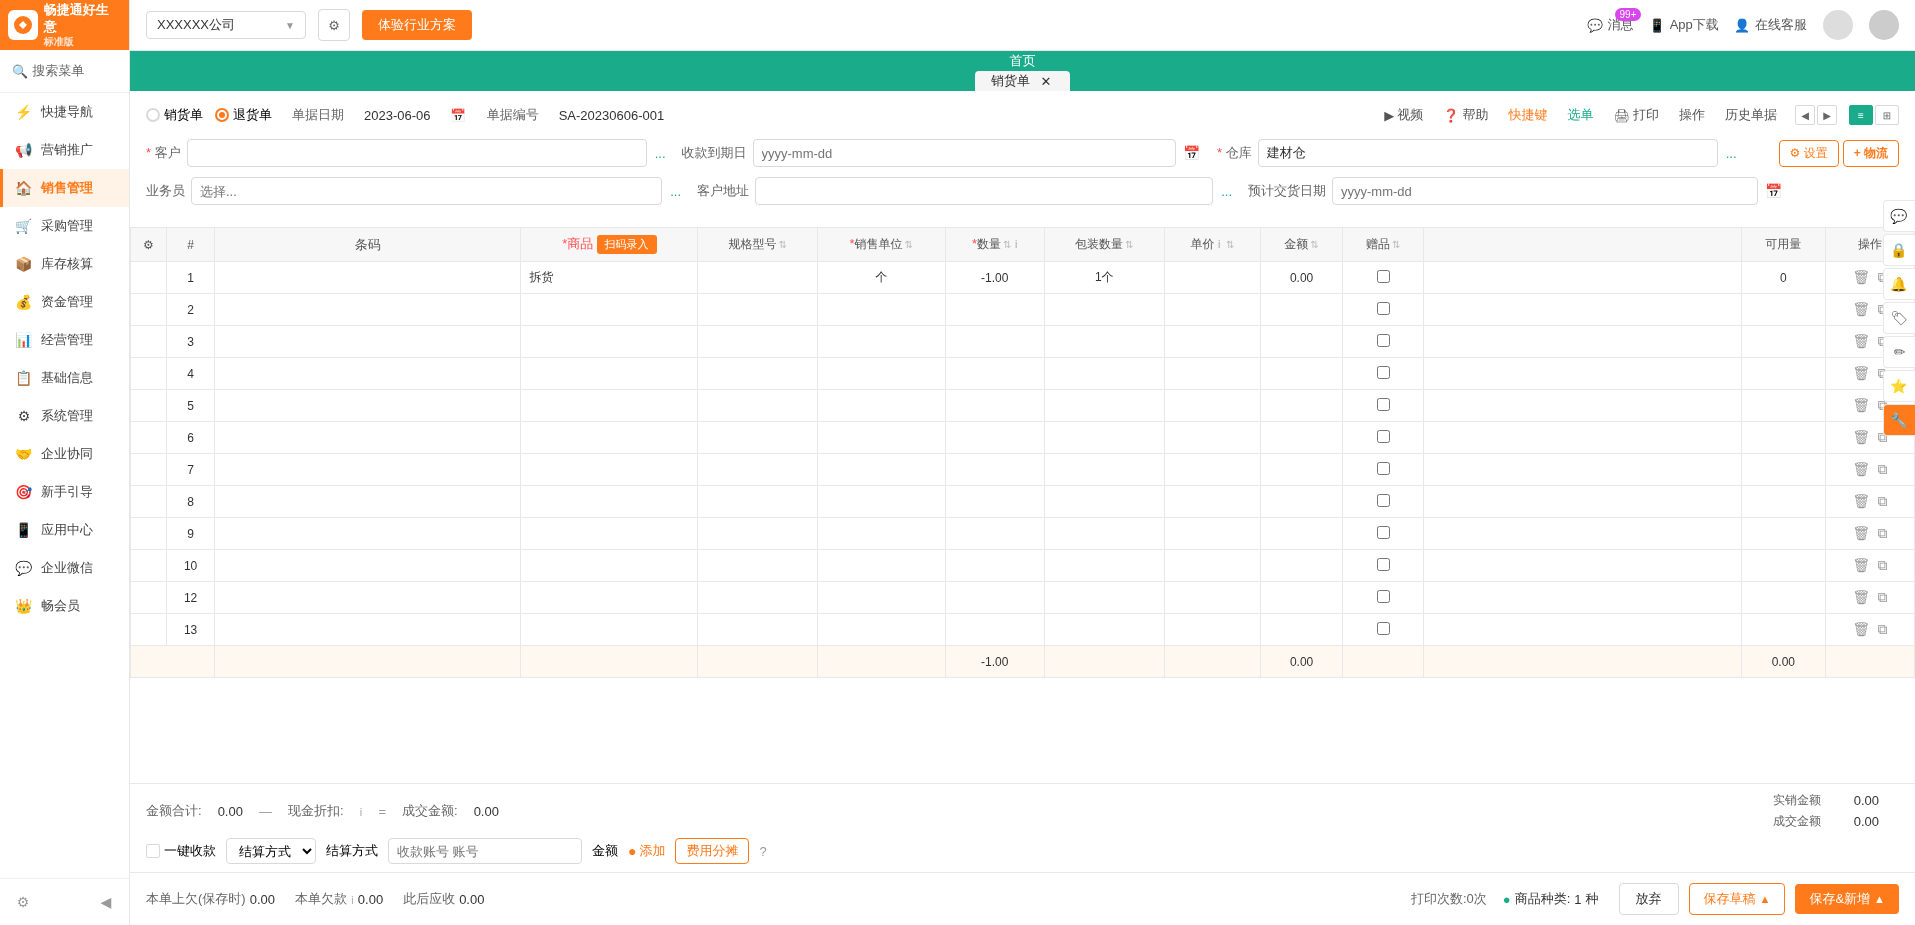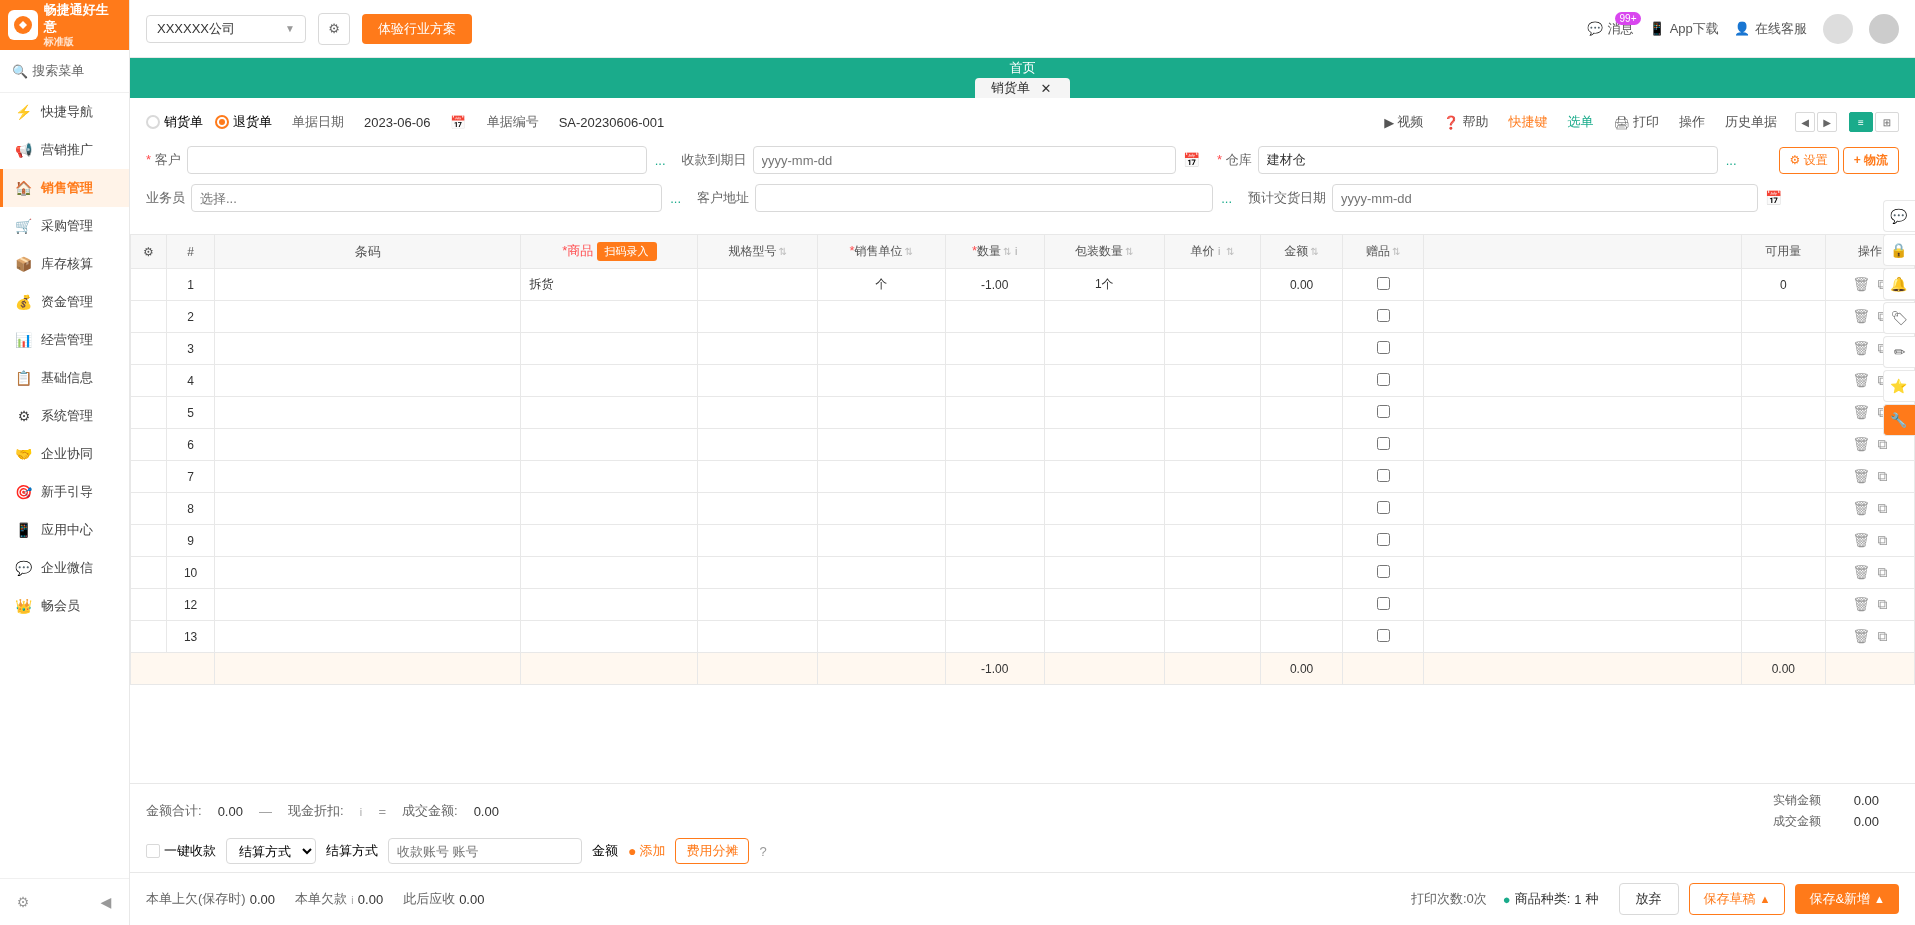--- a/index.html
+++ b/index.html
@@ -17,21 +17,21 @@
     .sidebar-item { display: flex; align-items: center; gap: 8px; padding: 10px 12px; cursor: pointer; color: #444; border-left: 3px solid transparent; }
     .sidebar-item.active { background: #fff3e8; color: #ff7a1a; border-left-color: #ff7a1a; font-weight: bold; }
     .sidebar-item-icon { width: 18px; height: 18px; display: flex; align-items: center; justify-content: center; font-size: 14px; }
     .sidebar-bottom { padding: 8px; border-top: 1px solid #f0f0f0; display: flex; justify-content: space-between; }
     .sidebar-bottom-btn { width: 30px; height: 30px; display: flex; align-items: center; justify-content: center; cursor: pointer; color: #999; font-size: 14px; }
 
     
     .main { flex: 1; display: flex; flex-direction: column; }
 
     
-    .topbar { height: 58px; background: #fff; border-bottom: 1px solid #e8e8e8; display: flex; align-items: center; padding: 0 16px; gap: 12px; }
+    .topbar { height: 51px; background: #fff; border-bottom: 1px solid #e8e8e8; display: flex; align-items: center; padding: 0 16px; gap: 12px; }
     .company-select { display: flex; align-items: center; gap: 6px; border: 1px solid #d9d9d9; border-radius: 4px; padding: 4px 10px; cursor: pointer; min-width: 160px; }
     .company-name { flex: 1; color: #333; }
     .chevron-icon { color: #999; font-size: 10px; }
     .gear-btn { width: 32px; height: 32px; border: 1px solid #d9d9d9; border-radius: 4px; display: flex; align-items: center; justify-content: center; cursor: pointer; color: #666; }
     .trial-btn { background: #ff7a1a; color: #fff; border: none; border-radius: 4px; padding: 6px 16px; cursor: pointer; font-size: 13px; }
     .topbar-right { margin-left: auto; display: flex; align-items: center; gap: 16px; }
     .topbar-btn { display: flex; align-items: center; gap: 4px; cursor: pointer; color: #555; font-size: 13px; position: relative; }
     .badge { background: #d946ef; color: #fff; border-radius: 10px; padding: 1px 5px; font-size: 10px; position: absolute; top: -8px; right: -8px; }
     .avatar { width: 30px; height: 30px; background: #ddd; border-radius: 50%; }
 

